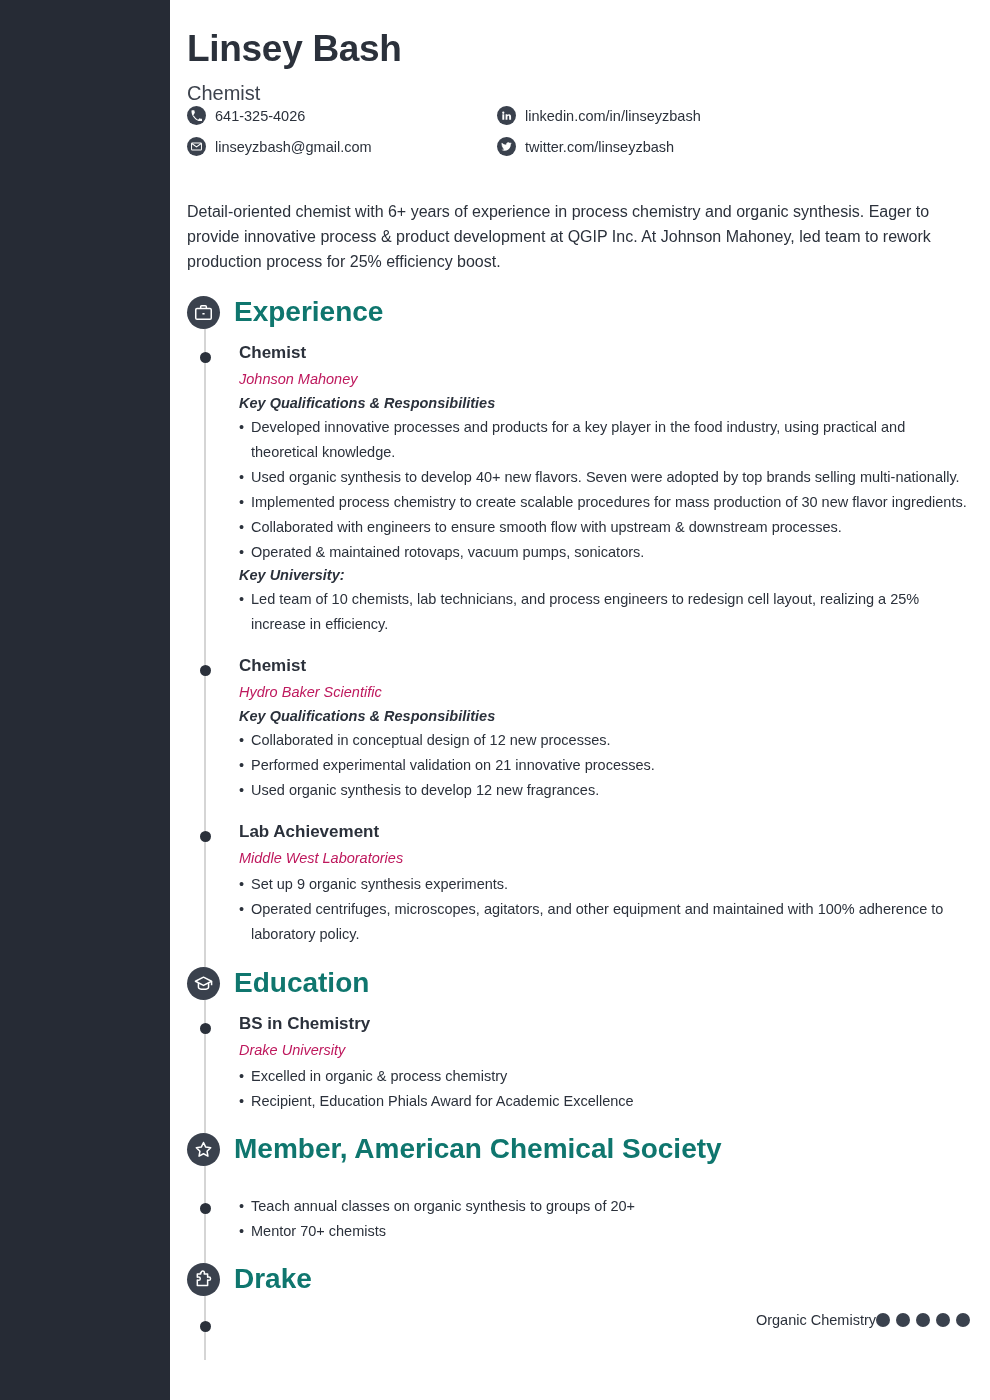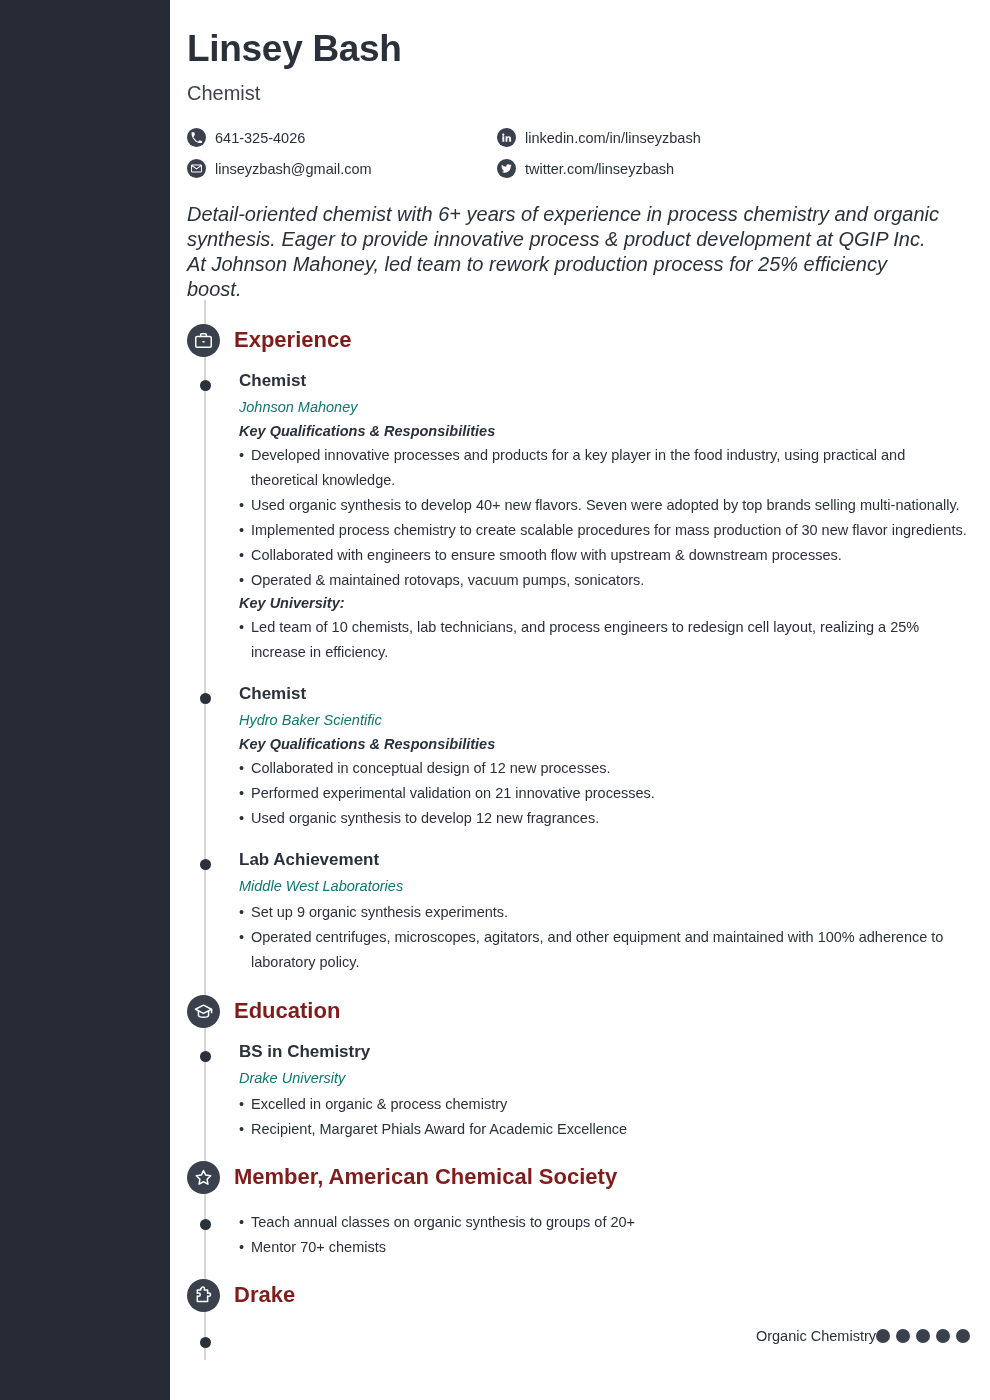--- a/index.html
+++ b/index.html
@@ -25,62 +25,61 @@
   }
 
   
   .name{
     font-size:37px; font-weight:bold; letter-spacing:-0.3px;
     color:#2b313b; line-height:1.15; margin-top:10px;
   }
   .job-title{ font-size:20px; color:#3d434d; margin-top:11px; font-weight:400; }
 
   .contacts{
-    margin-top:22px; display:flex; flex-wrap:wrap; width:620px;
+    display:flex; flex-wrap:wrap; width:620px;
   }
   .contact{
     width:50%; display:flex; align-items:center; gap:9px;
     font-size:14.5px; color:#2b313b; margin-bottom:9px; height:22px;
   }
   .cicon{
     width:19px; height:19px; border-radius:50%; background:#3a414d;
     display:flex; align-items:center; justify-content:center; flex:0 0 19px;
   }
   .cicon svg{ display:block; }
 
   .summary{
-    margin-top:13px; width:760px; font-size:20px; line-height:25px;
+    margin-top:32px; width:760px; font-size:16px; line-height:25px;
     color:#2b313b;
-    font-style:italic;
   }
 
   
   .timeline{
     position:absolute; left:204px; top:300px; width:2px; height:1060px;
     background:#d5d5d5;
   }
 
   .section-head{
     display:flex; align-items:center; gap:14px;
     margin-left:-1px; position:relative;
   }
   .sec-badge{
     width:33px; height:33px; border-radius:50%; background:#3a414d;
     display:flex; align-items:center; justify-content:center; flex:0 0 33px;
     margin-left:1px; z-index:2;
   }
-  .sec-title{ font-size:22px; font-weight:bold; color:#7f1d1d; }
+  .sec-title{ font-size:28px; font-weight:bold; color:#0f766e; }
 
   .entry{ position:relative; padding-left:52px; }
   .entry::before{
     content:""; position:absolute; left:13px; top:9px;
     width:11px; height:11px; border-radius:50%; background:#2b313b; z-index:2;
   }
   .entry-title{ font-size:17px; font-weight:bold; color:#2b313b; }
-  .entry-org{ font-size:14.5px; font-style:italic; color:#0f766e; margin-top:8px; }
+  .entry-org{ font-size:14.5px; font-style:italic; color:#be185d; margin-top:8px; }
   .entry-sub{ font-size:14.5px; font-weight:bold; color:#2b313b; margin-top:8px;font-style:italic; }
 
   ul.bullets{ list-style:none; margin-top:4px; }
   ul.bullets li{
     font-size:14.5px; line-height:25px; color:#2b313b;
     position:relative; padding-left:12px;
   }
   ul.bullets li::before{
     content:"•"; position:absolute; left:0; top:0; color:#2b313b;
   }
@@ -214,34 +213,34 @@
         </svg>
     </span>
     <span class="sec-title">Education</span>
   </div>
 
   <div class="entry" style="margin-top:14px">
     <div class="entry-title">BS in Chemistry</div>
     <div class="entry-org">Drake University</div>
     <ul class="bullets" style="margin-top:6px">
       <li>Excelled in organic &amp; process chemistry</li>
-      <li>Recipient, Margaret Phials Award for Academic Excellence</li>
+      <li>Recipient, Education Phials Award for Academic Excellence</li>
     </ul>
   </div>
 
   <div class="section-head" style="margin-top:19px">
     <span class="sec-badge">
       <svg width="19" height="19" viewBox="0 0 24 24" fill="none" stroke="#fff" stroke-width="1.9" stroke-linejoin="round">
           <path d="M12 3.2l2.8 5.7 6.3.9-4.6 4.4 1.1 6.2-5.6-3-5.6 3 1.1-6.2-4.6-4.4 6.3-.9L12 3.2z"></path>
         </svg>
     </span>
     <span class="sec-title">Member, American Chemical Society</span>
   </div>
 
-  <div class="entry" style="margin-top:16px">
+  <div class="entry" style="margin-top:28px">
     <ul class="bullets">
       <li>Teach annual classes on organic synthesis to groups of 20+</li>
       <li>Mentor 70+ chemists</li>
     </ul>
   </div>
 
   <div class="section-head" style="margin-top:19px">
     <span class="sec-badge">
       <svg width="19" height="19" viewBox="0 0 24 24" fill="none" stroke="#fff" stroke-width="1.9" stroke-linejoin="round">
           <path d="M9 3.4a2.1 2.1 0 014.2 0c0 .7-.3 1.1-.3 1.6h4.3v4.1c.5 0 .9-.3 1.6-.3a2.1 2.1 0 010 4.2c-.7 0-1.1-.3-1.6-.3v6.9H4.2V12.7c.5 0 .9.3 1.6.3a2.1 2.1 0 000-4.2c-.7 0-1.1.3-1.6.3V5h4.3c0-.5-.3-.9-.3-1.6z"></path>

